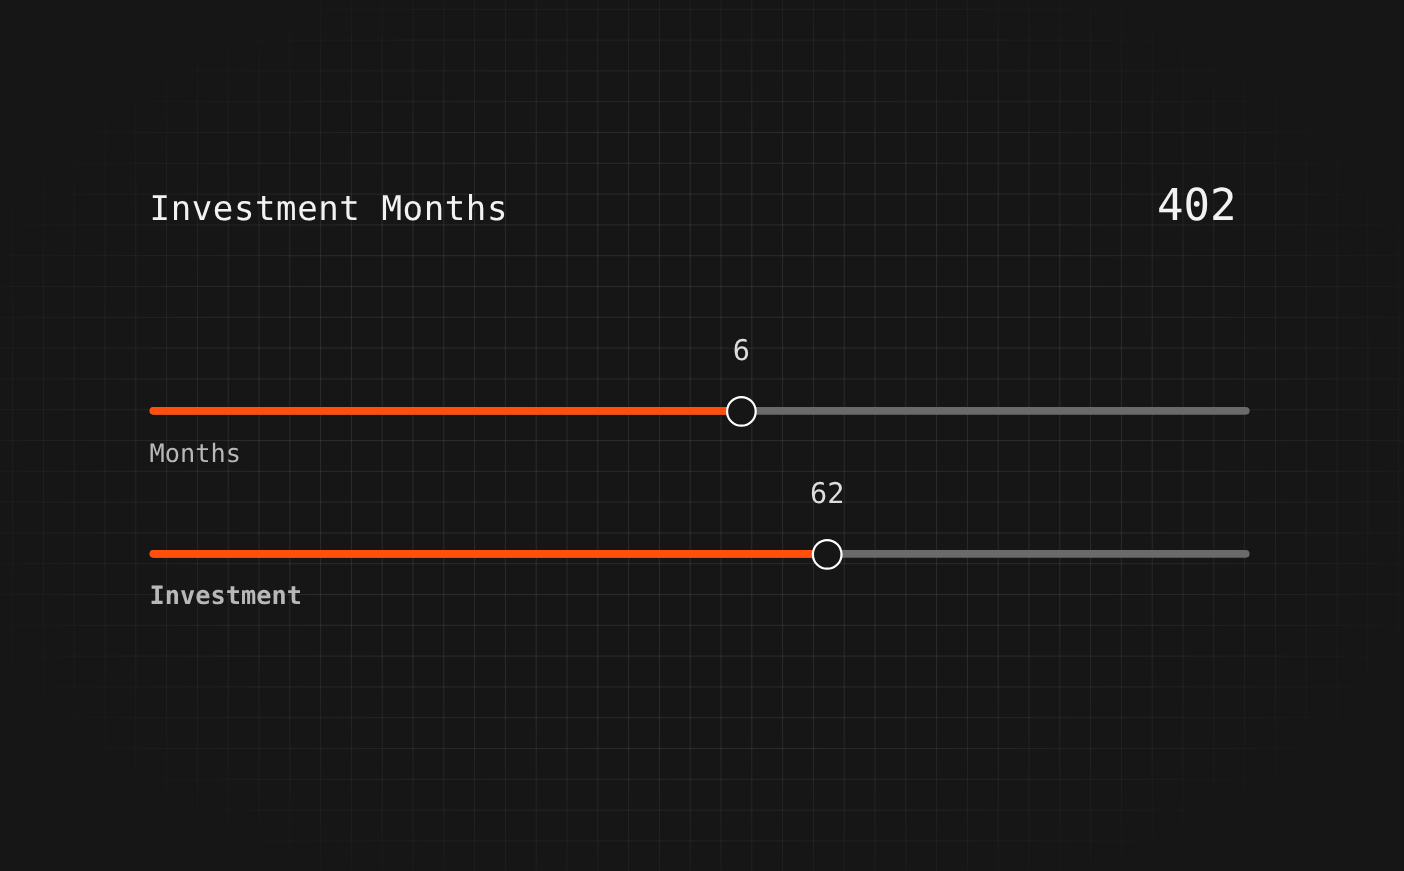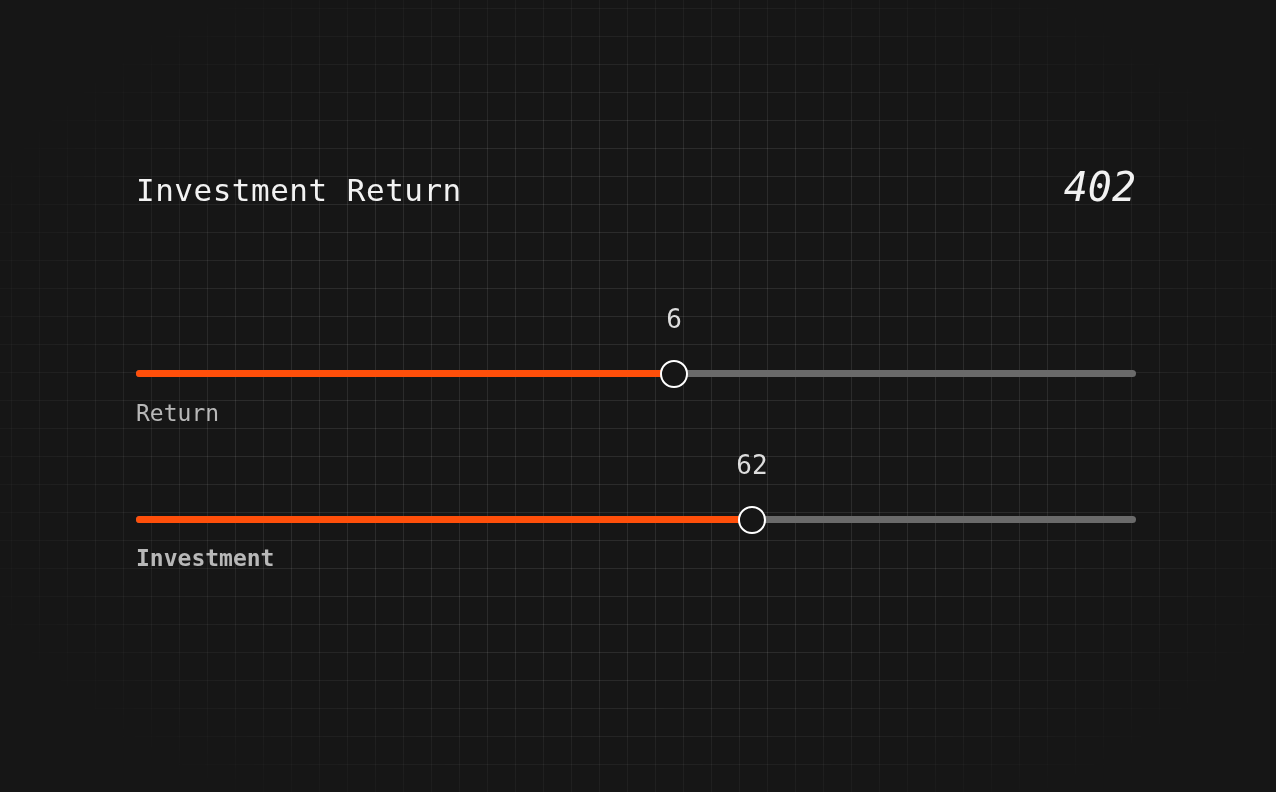--- a/index.html
+++ b/index.html
@@ -18,22 +18,22 @@
     background-position: 11px 8px;
     -webkit-mask-image: radial-gradient(ellipse 58% 62% at 50% 50%, #000 55%, transparent 100%);
     mask-image: radial-gradient(ellipse 58% 62% at 50% 50%, #000 55%, transparent 100%);
   }
   .panel { position: absolute; left: 136px; top: 0; width: 1000px; height: 792px; }
   .title {
     position: absolute; left: 0; top: 172px;
     font-size: 31px; color: #f2f2f2; letter-spacing: 0.5px;
   }
   .result {
-    position: absolute; right: 0; top: 164px;
-    font-size: 40px; color: #f2f2f2; font-style: italic;
+    position: absolute; right: 12px; top: 164px;
+    font-size: 40px; color: #f2f2f2;
   }
   .slider { position: absolute; left: 0; width: 1000px; height: 60px; }
   .track {
     position: absolute; left: 0; right: 0; height: 7px; border-radius: 4px;
     background: #6a6a6a;
   }
   .fill {
     position: absolute; left: 0; height: 7px; border-radius: 4px;
     background: #ff4f0a;
   }
@@ -50,31 +50,31 @@
   .label {
     position: absolute; left: 0; font-size: 23px; color: #b8b8b8;
   }
 </style>
 </head>
 <body>
 
 <div class="grid"></div>
 
 <div class="panel">
-  <div class="title">Investment Return</div>
+  <div class="title">Investment Months</div>
   <div class="result">402</div>
 
   <div class="slider" style="top:300px;">
     <div class="val" style="left:538px; top:4px;">6</div>
     <div class="track" style="top:70px;"></div>
     <div class="fill" style="top:70px; width:538px;"></div>
     <div class="thumb" style="left:538px; top:74px;"></div>
-    <div class="label" style="top:100px;">Return</div>
+    <div class="label" style="top:100px;">Months</div>
   </div>
 
-  <div class="slider" style="top:446px;">
+  <div class="slider" style="top:430px;">
     <div class="val" style="left:616px; top:4px;">62</div>
     <div class="track" style="top:70px;"></div>
     <div class="fill" style="top:70px; width:616px;"></div>
     <div class="thumb" style="left:616px; top:74px;"></div>
     <div class="label" style="top:99px;font-weight:bold;">Investment</div>
   </div>
 </div>
 
 </body></html>

